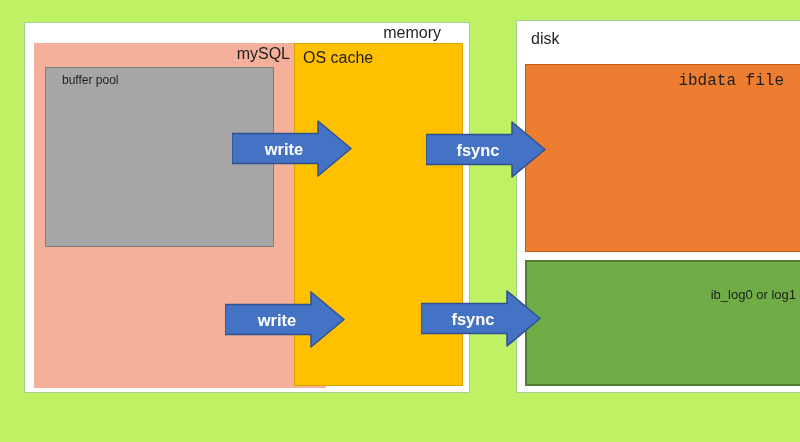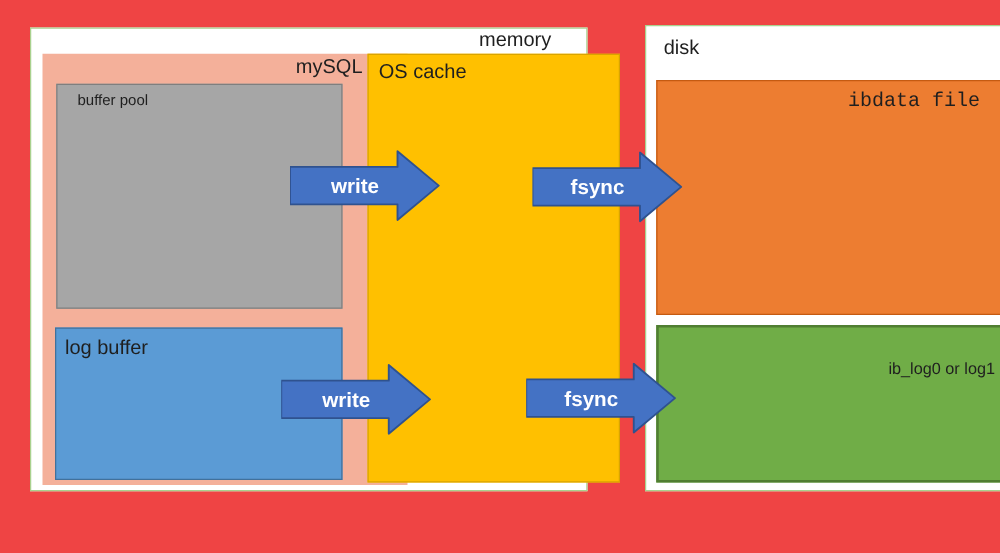--- a/index.html
+++ b/index.html
@@ -1,21 +1,21 @@
 <!DOCTYPE html>
 <html style="--outer-border: #A9D18E; --mysql-fill: #F4B09A; --buffer-pool-fill: #A6A6A6; --buffer-pool-border: #7F7F7F; --log-buffer-fill: #5B9BD5; --log-buffer-border: #41719C; --os-cache-fill: #FFC000; --os-cache-border: #D9A400; --ibdata-fill: #ED7D31; --ibdata-border: #C55A11; --iblog-fill: #70AD47; --iblog-border: #507E32; --arrow-fill: #4472C4; --arrow-border: #2F528F;"><head>
 <meta charset="utf-8">
 <style>
   html, body { margin: 0; padding: 0; background: #ffffff; }
   * { box-sizing: border-box; }
   .canvas {
     position: relative;
     width: 800px;
     height: 442px;
-    background: #ef4444;
+    background: #bef264;
     font-family: "Liberation Sans", sans-serif;
     color: #1f1f1f;
     overflow: hidden;
   }
   .box { position: absolute; }
   .outer-box {
     border: 1.5px solid var(--outer-border);
     background: #ffffff;
   }
   .memory-box { left: 24px; top: 22px; width: 446px; height: 371px; }
@@ -46,21 +46,21 @@
     font-size: 12px;
   }
   .log-buffer-box {
     left: 10px; top: 219px; width: 230px; height: 122px;
     background: var(--log-buffer-fill);
     border: 1.5px solid var(--log-buffer-border);
     padding: 7px 7px;
     font-size: 16px;
   }
   .os-cache-box {
-    left: 269px; top: 20px; width: 202px; height: 343px;
+    left: 269px; top: 20px; width: 169px; height: 343px;
     background: var(--os-cache-fill);
     border: 1.5px solid var(--os-cache-border);
     padding: 5px 8px;
     font-size: 16px;
   }
   .ibdata-box {
     left: 8px; top: 43px; width: 286px; height: 188px;
     background: var(--ibdata-fill);
     border: 1.5px solid var(--ibdata-border);
     padding: 7px 26px 0 0;
@@ -104,23 +104,20 @@
   <div class="box outer-box memory-box">
     <div class="memory-label">memory</div>
 
     <div class="box mysql-box">
       <div class="mysql-label">mySQL</div>
 
       <div class="box buffer-pool-box">
         <span>buffer pool</span>
       </div>
 
-      <div class="box log-buffer-box">
-        <span>log buffer</span>
-      </div>
     </div>
 
     <div class="box os-cache-box">
       <span>OS cache</span>
     </div>
   </div>
 
   <div class="box outer-box disk-box">
     <div class="disk-label">disk</div>
 

